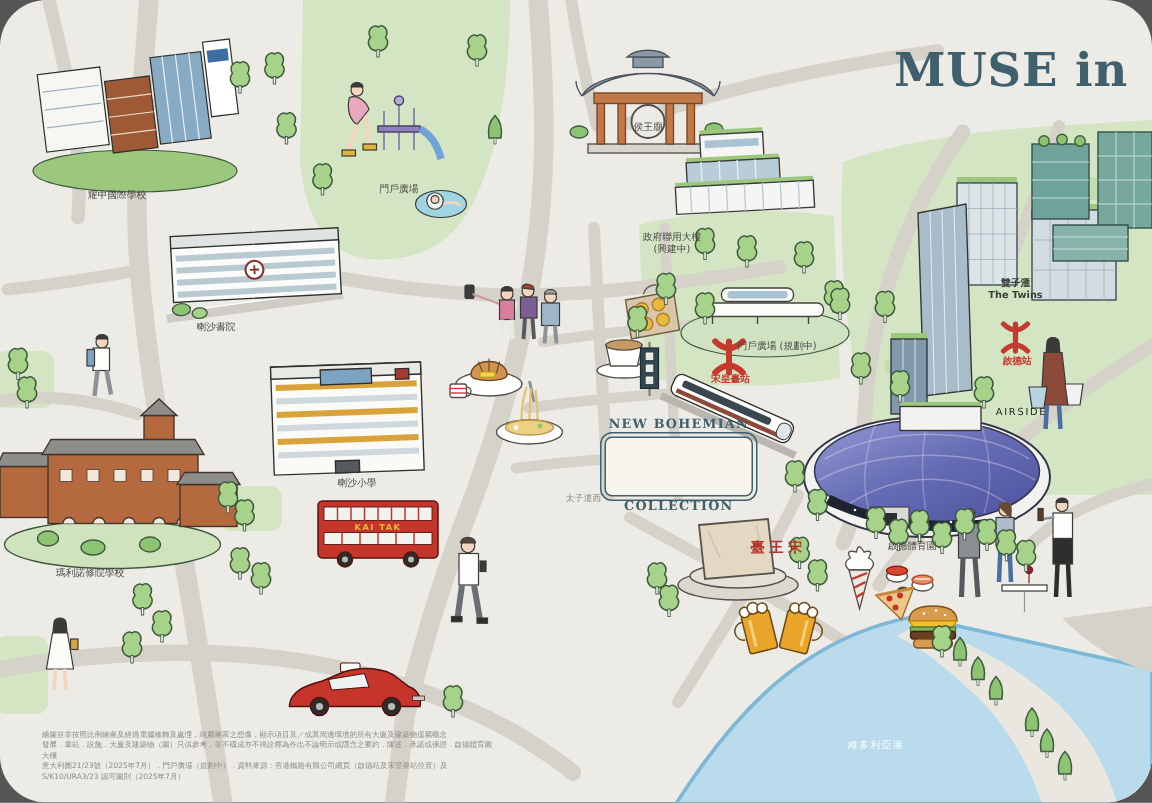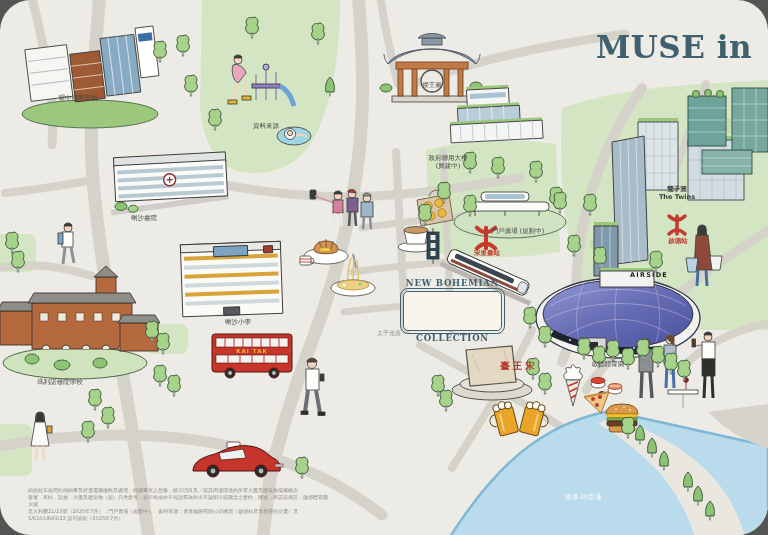--- a/index.html
+++ b/index.html
@@ -5,21 +5,21 @@
   html,body{margin:0;padding:0;background:#555;}
   .map{position:relative;width:768px;height:535px;background:#edebe6;overflow:hidden;
        font-family:"DejaVu Sans",sans-serif;border-radius:31px;}
   .map svg.base{position:absolute;left:0;top:0;}
   .lbl{position:absolute;transform:translate(-50%,-50%);font-size:6.5px;line-height:1.25;
        color:#4a4a46;white-space:nowrap;text-align:left;z-index:30;}
   .lbl-red{color:#c5392f;font-weight:bold;}
   .lbl-white{color:#ffffff;font-size:6.5px;letter-spacing:1px;}
   .lbl-road{color:#8f8d86;font-size:6px;}
   .lbl-bold{font-weight:bold;color:#3c3c38;}
-  .lbl-airside{font-weight:bold;color:#1f1f1d;letter-spacing:1.2px;font-size:6.5px;}
+  .lbl-airside{font-weight:normal;color:#1f1f1d;letter-spacing:1.2px;font-size:6.5px;margin-left:32px;}
   .lbl-stone{color:#b5352c;font-weight:bold;font-size:9.5px;letter-spacing:3px;
              font-family:"DejaVu Serif",serif;margin-left:28px;}
   .title{position:absolute;right:16px;top:30px;text-align:right;z-index:30;
          font-family:"DejaVu Serif",serif;font-weight:bold;font-size:31px;line-height:1.15;
          color:#41606d;letter-spacing:.5px;}
   .badge{position:absolute;left:403px;top:291px;width:97px;height:38px;z-index:30;
          background:#f8f5ec;border:1px solid #41606d;outline:1px solid #41606d;outline-offset:2px;
          border-radius:5px;display:flex;flex-direction:column;align-items:center;justify-content:center;
          font-family:"DejaVu Serif",serif;font-weight:bold;font-size:8.5px;letter-spacing:.8px;
          color:#41606d;line-height:1.3;gap:44px;}
@@ -575,23 +575,23 @@
 
 <div class="title">
   <div>MUSE in</div>
 </div>
 
 <div class="badge">
   <div>NEW BOHEMIAN</div>
   <div>COLLECTION</div>
 </div>
 
-<div class="lbl" style="left:78px;top:98px">耀中國際學校</div>
+<div class="lbl" style="left:78px;top:130px">耀中國際學校</div>
 <div class="lbl" style="left:144px;top:218px">喇沙書院</div>
-<div class="lbl" style="left:266px;top:126px">資料來源</div>
+<div class="lbl" style="left:266px;top:126px">門戶廣場</div>
 <div class="lbl" style="left:238px;top:322px">喇沙小學</div>
 <div class="lbl" style="left:60px;top:382px">瑪利諾修院學校</div>
 <div class="lbl lbl-road" style="left:389px;top:333px">太子道西</div>
 <div class="lbl" style="left:432px;top:85px">侯王廟</div>
 <div class="lbl" style="left:448px;top:158px">政府聯用大樓</div>
 <div class="lbl" style="left:448px;top:166px">(興建中)</div>
 <div class="lbl" style="left:518px;top:231px">門戶廣場 (規劃中)</div>
 <div class="lbl lbl-red" style="left:487px;top:253px">宋皇臺站</div>
 <div class="lbl lbl-red" style="left:678px;top:241px">啟德站</div>
 <div class="lbl lbl-bold" style="left:677px;top:189px">雙子滙</div>

